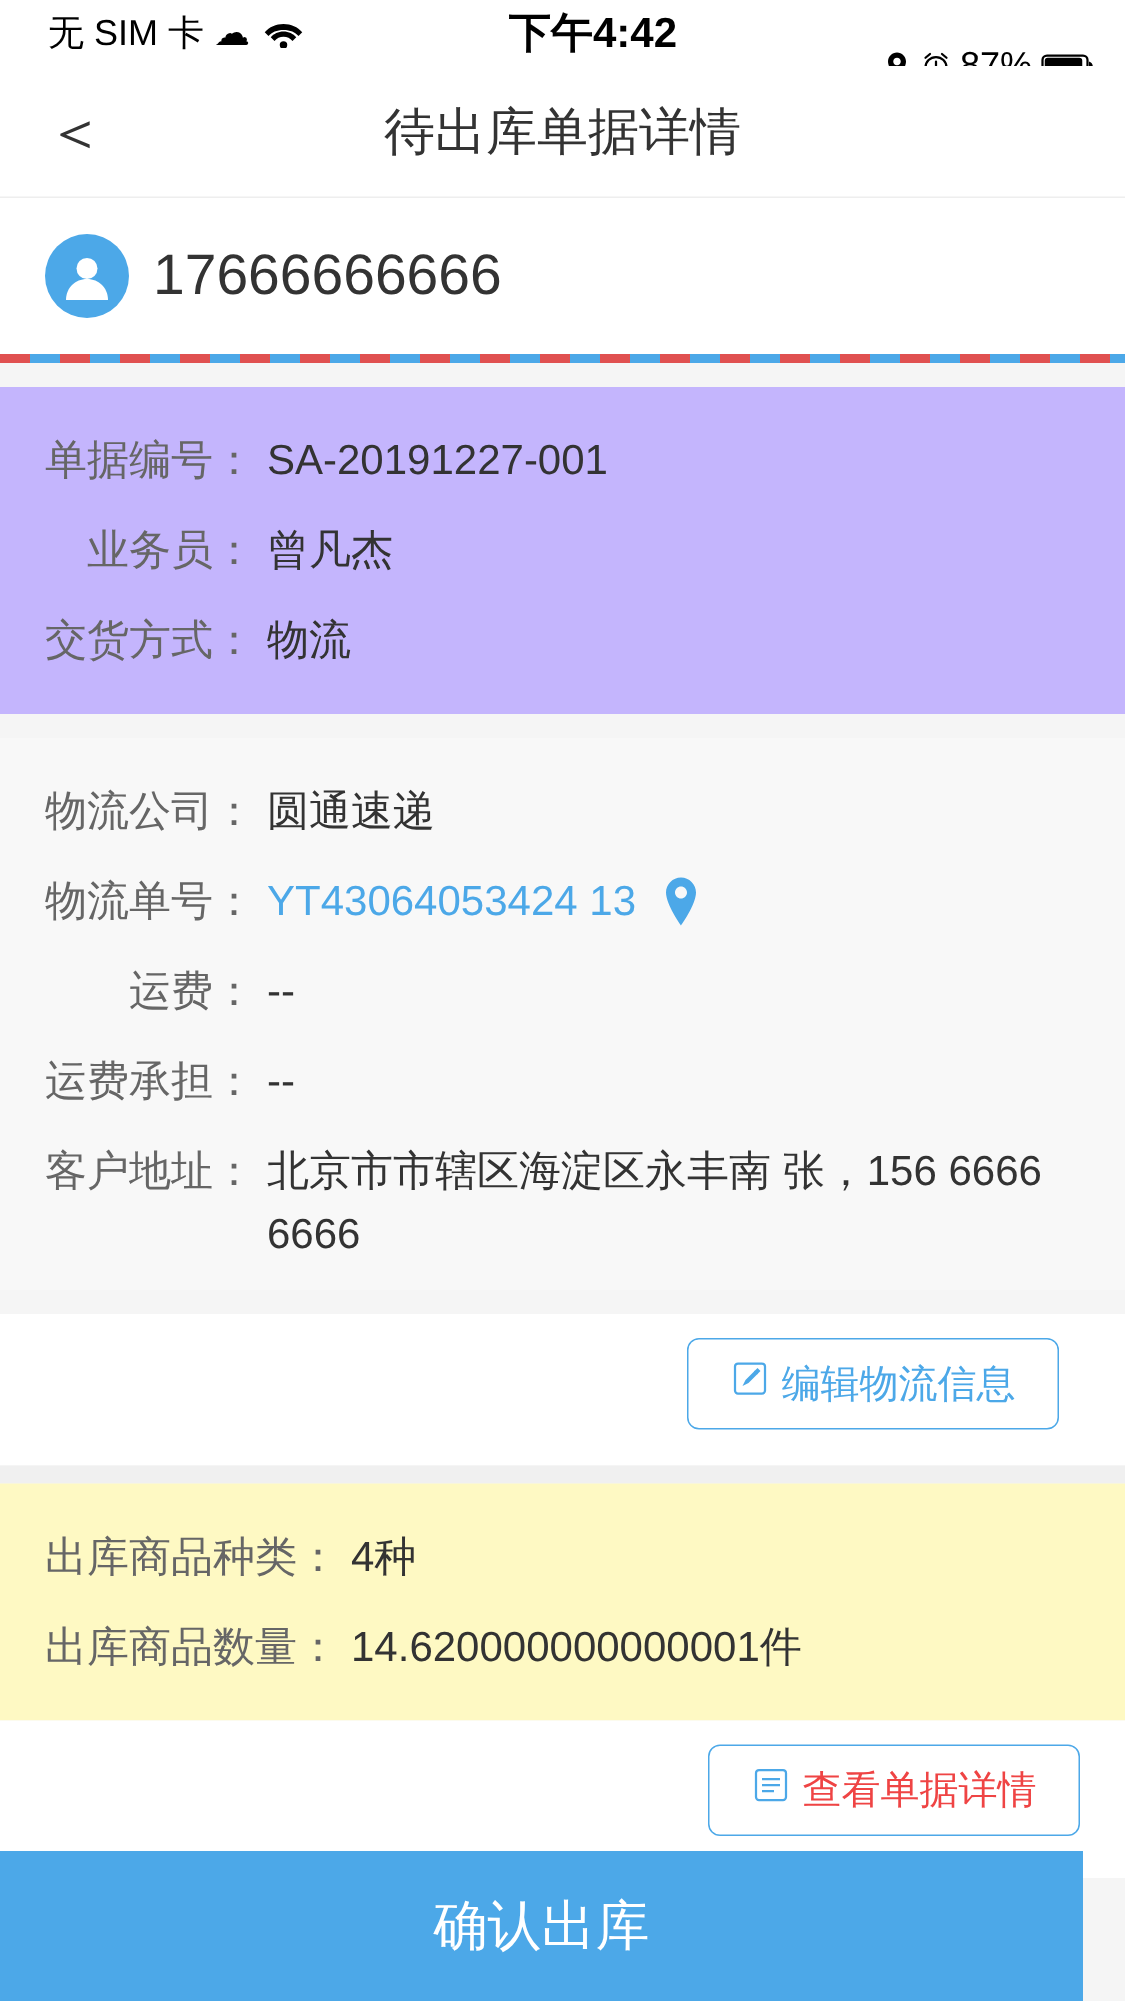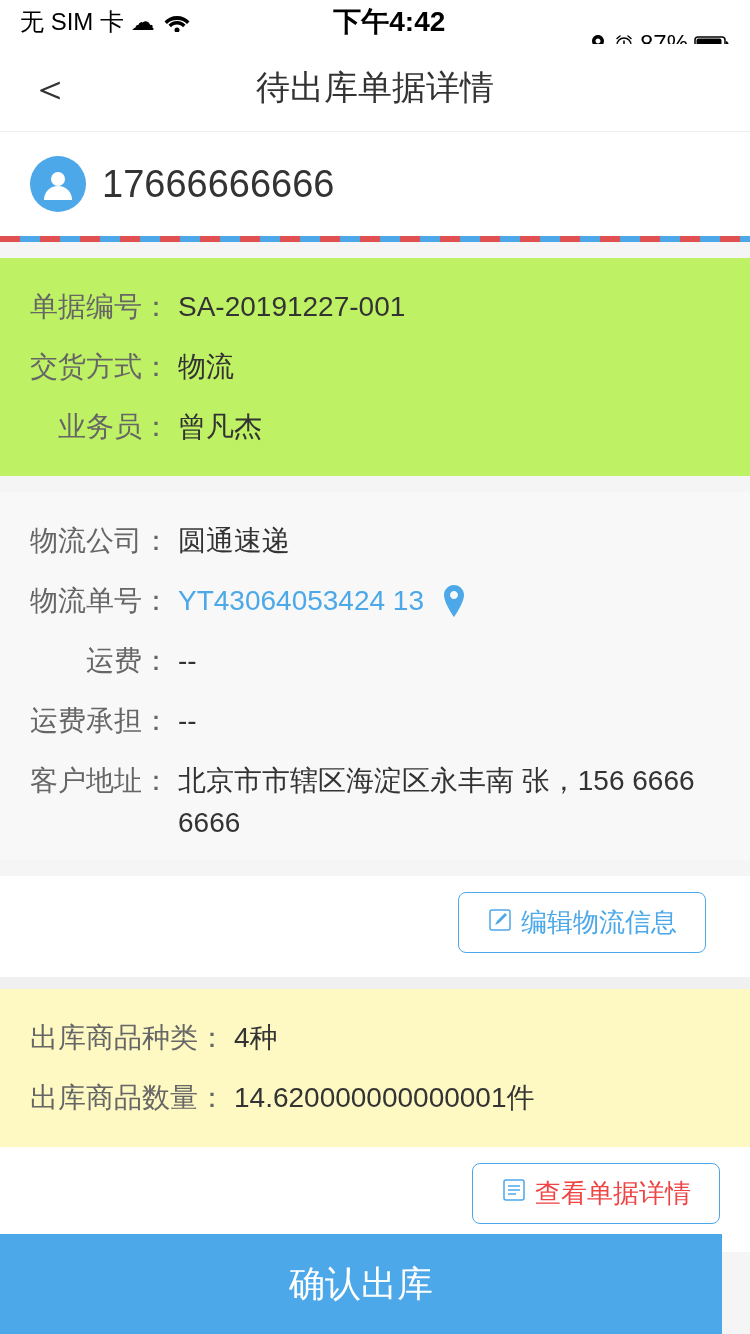--- a/index.html
+++ b/index.html
@@ -18,21 +18,21 @@
     .status-bar {
       height: 44px;
       background: #fff;
       display: flex;
       align-items: center;
       justify-content: space-between;
       padding: 0 20px;
       font-size: 24px;
       color: #000;
     }
-    .status-left { display: flex; align-items: center; gap: 8px; }
+    .status-left { display: flex; align-items: center; gap: 8px; margin-left: 12px; }
     .status-center { font-weight: 600; font-size: 28px; }
     .status-right { display: flex; align-items: center; gap: 6px; font-size: 24px; margin-top: 44px; }
 
     
     .nav-bar {
       height: 88px;
       background: #fff;
       display: flex;
       align-items: center;
       padding: 0 30px;
@@ -86,21 +86,21 @@
       background: repeating-linear-gradient(
         90deg,
         #e05050 0px, #e05050 20px,
         #4ca8e8 20px, #4ca8e8 40px
       );
       margin: 0;
     }
 
     
     .section-card {
-      background: #bef264;
+      background: #c4b5fd;
       margin: 16px 0;
       padding: 28px 30px;
     }
 
     .info-row {
       display: flex;
       align-items: flex-start;
       margin-bottom: 18px;
       font-size: 28px;
       line-height: 1.5;
@@ -265,26 +265,26 @@
 </div>
 
 <div class="dashed-divider"></div>
 
 <div class="section-card">
   <div class="info-row">
     <span class="info-label">单据编号：</span>
     <span class="info-value">SA-20191227-001</span>
   </div>
   <div class="info-row">
+    <span class="info-label">业务员：</span>
+    <span class="info-value">曾凡杰</span>
+  </div>
+  <div class="info-row">
     <span class="info-label">交货方式：</span>
     <span class="info-value">物流</span>
-  </div>
-  <div class="info-row">
-    <span class="info-label">业务员：</span>
-    <span class="info-value">曾凡杰</span>
   </div>
 </div>
 
 <div class="logistics-card">
   <div class="info-row">
     <span class="info-label">物流公司：</span>
     <span class="info-value">圆通速递</span>
   </div>
   <div class="info-row">
     <span class="info-label">物流单号：</span>

